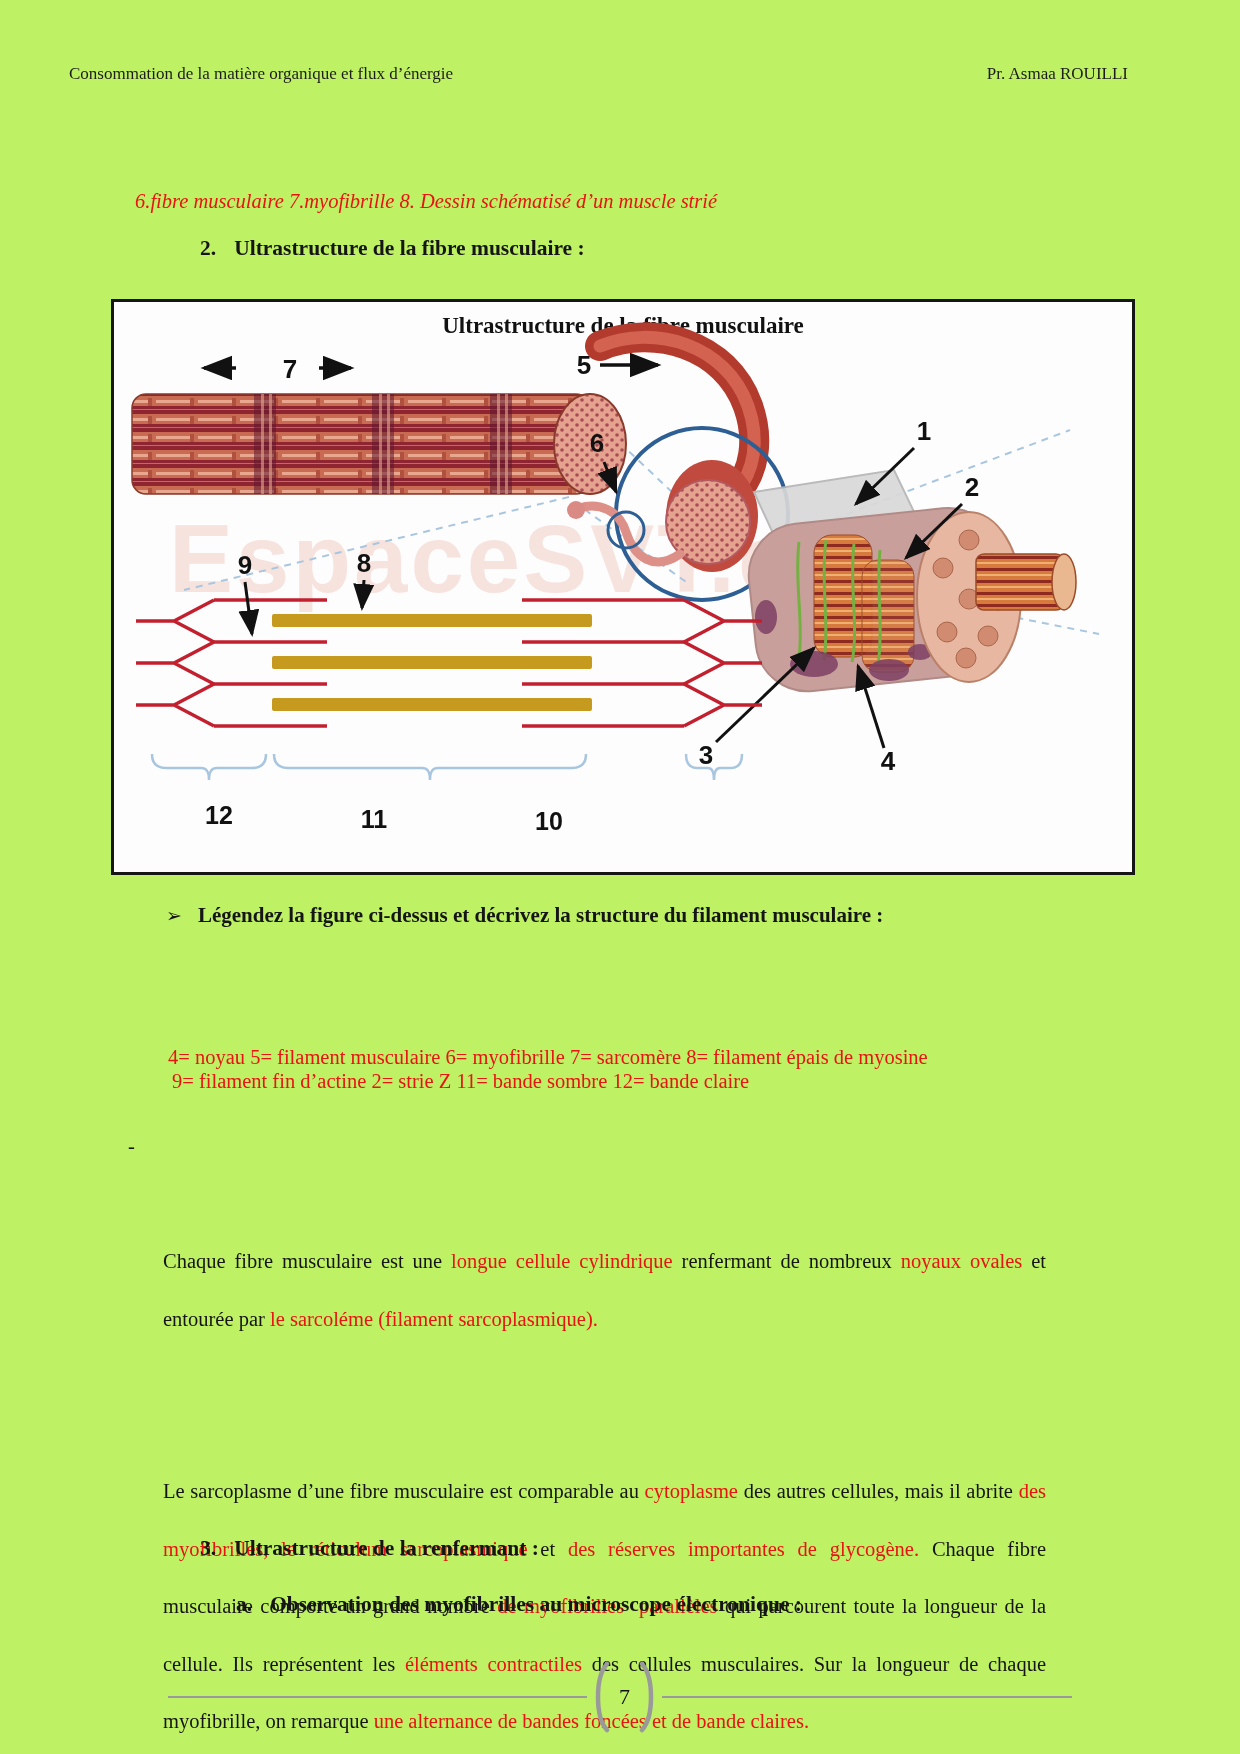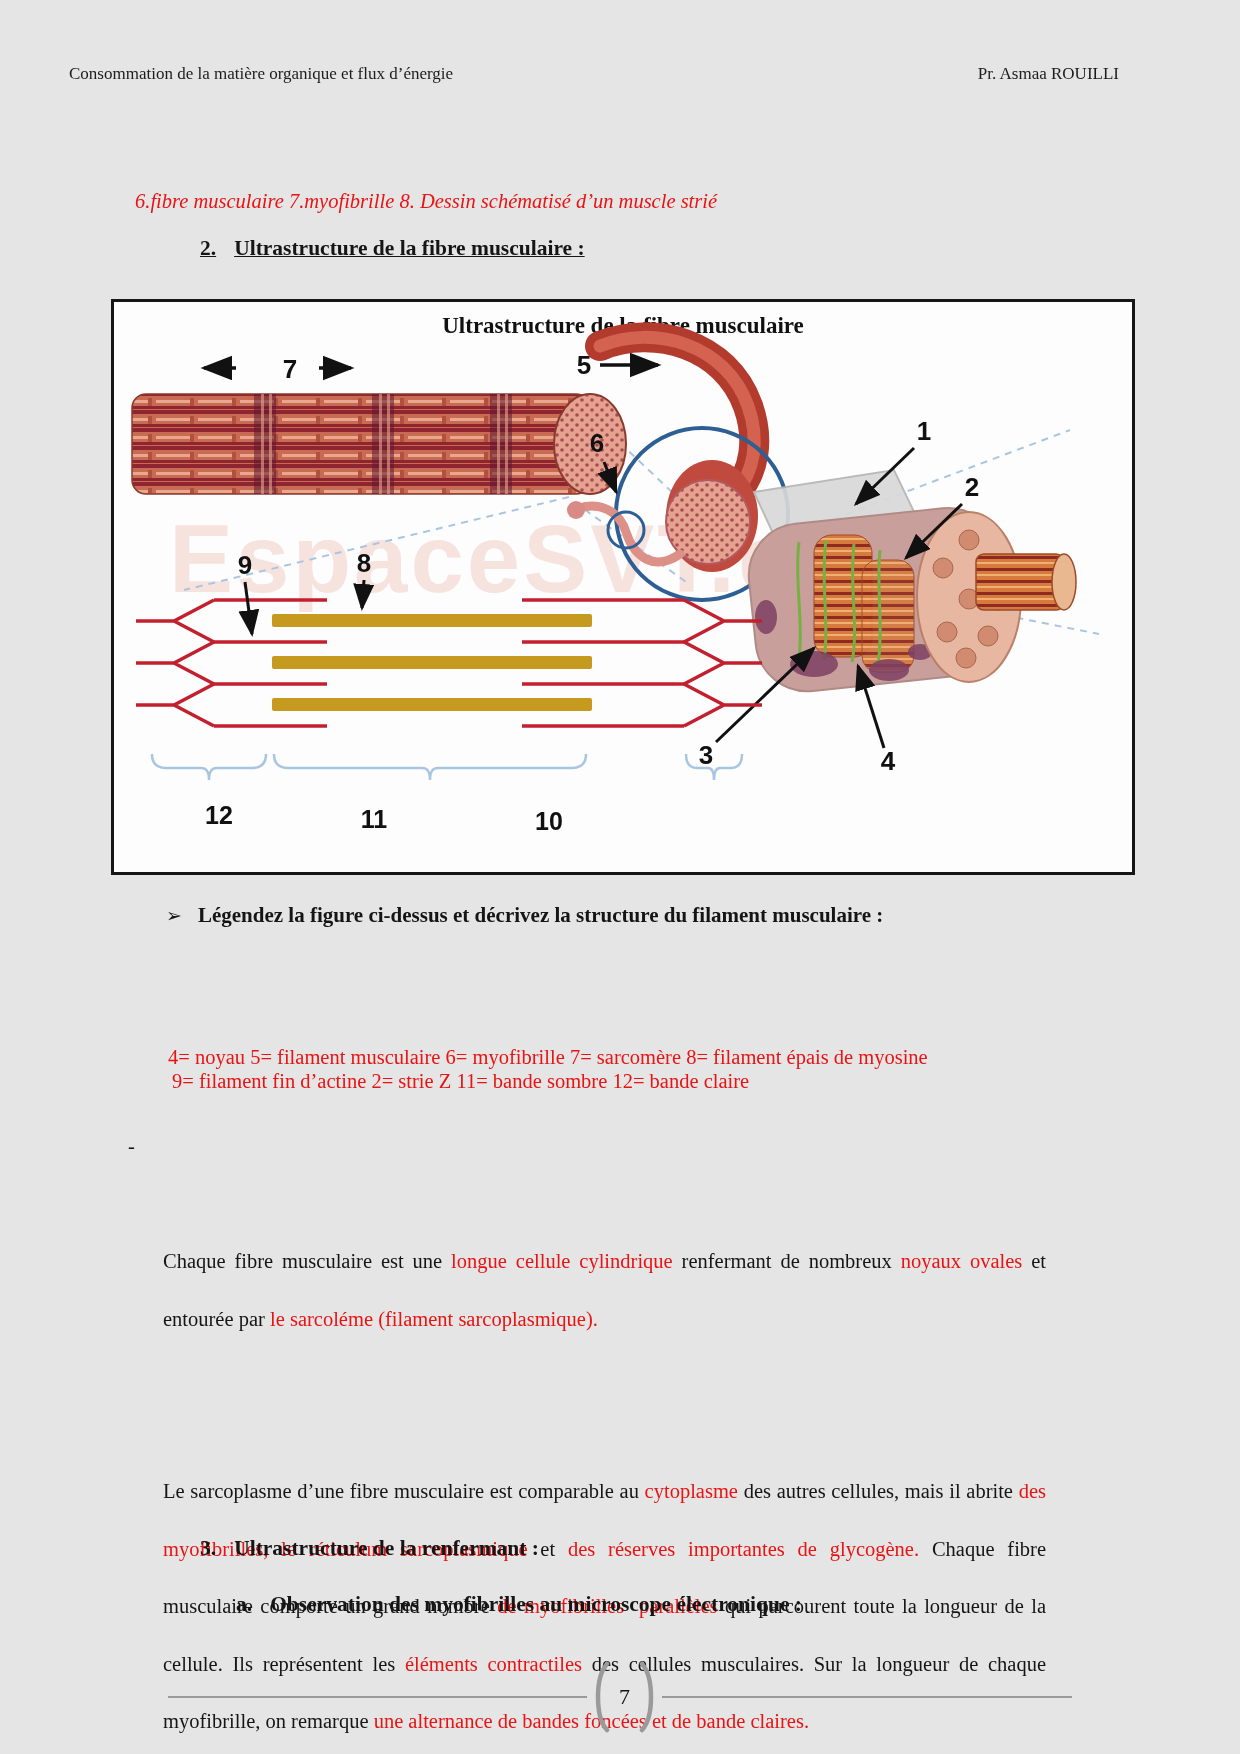--- a/index.html
+++ b/index.html
@@ -3,21 +3,21 @@
 <meta charset="utf-8">
 <style>
   :root{
     --red:#e81313;
     --ink:#151515;
     --gray:#9a9a9a;
     --brace:#a9c6e0;
   }
   *{margin:0;padding:0;box-sizing:border-box;}
   body{background:#ffffff;font-family:"Liberation Serif",serif;color:var(--ink);}
-  .page{position:relative;width:1240px;height:1754px;background:#e5e5e5;overflow:hidden;}
+  .page{position:relative;width:1240px;height:1754px;background:#bef264;overflow:hidden;}
   .abs{position:absolute;}
   .rd{color:var(--red);}
   .hdr{font-size:17px;color:#1c1c1c;}
   .redline{font-size:20.5px;color:var(--red);white-space:pre;}
   .h-num{font-weight:bold;font-size:21.5px;}
   .h-title{font-weight:bold;font-size:21.5px;margin-left:18px;}
   .fig-box{left:111px;top:299px;width:1024px;height:576px;border:3px solid #161616;background:#fefdfd;}
   .fig-title{position:absolute;top:11px;left:0;width:100%;text-align:center;font-weight:bold;font-size:23px;color:#111;}
   .legend-head{font-size:21px;}
   .legend-head .arrow{font-size:19px;margin-right:16px;}
@@ -31,25 +31,25 @@
   .fline{height:2px;background:var(--gray);}
   .fnum{font-size:22px;color:#111;margin:0 6px;}
   svg text{font-family:"Liberation Sans",sans-serif;}
 </style>
 </head>
 <body>
 
 <div class="page">
 
   <div class="abs hdr" style="left:69px;top:64px;">Consommation de la matière organique et flux d’énergie</div>
-  <div class="abs hdr" style="right:121px;top:64px;">Pr. Asmaa ROUILLI</div>
+  <div class="abs hdr" style="right:112px;top:64px;">Pr. Asmaa ROUILLI</div>
 
   <div class="abs redline" style="left:135px;top:190px;font-style:italic;">6.fibre musculaire 7.myofibrille 8. Dessin schématisé d’un muscle strié</div>
 
-  <div class="abs" style="left:200px;top:236px;text-decoration:underline;">
+  <div class="abs" style="left:200px;top:236px;">
     <span class="h-num">2.</span><span class="h-title">Ultrastructure de la fibre musculaire :</span>
   </div>
 
   <div class="abs fig-box">
     <div class="fig-title">Ultrastructure de la fibre musculaire</div>
     <svg style="position:absolute;left:0;top:0;width:1018px;height:570px;" viewBox="0 0 1018 570" preserveAspectRatio="none">
       <defs>
         <marker id="ah" markerWidth="11" markerHeight="9" refX="8" refY="3.5" orient="auto">
             <path d="M0,0L9,3.5L0,7Z" fill="#111"></path>
           </marker>

